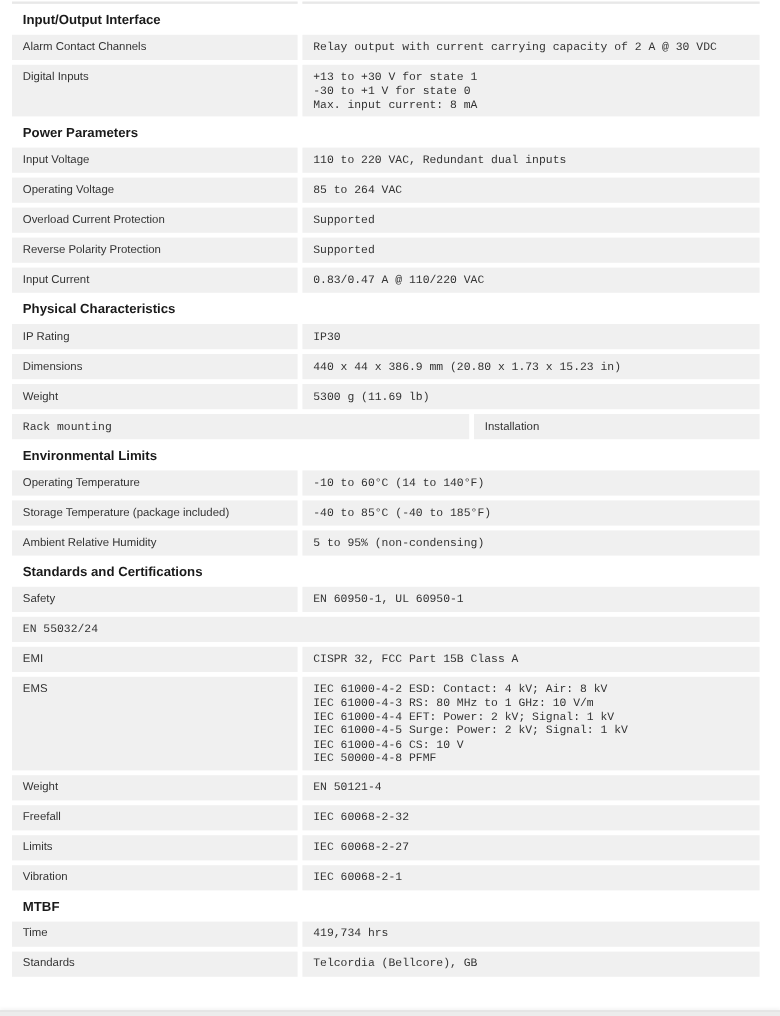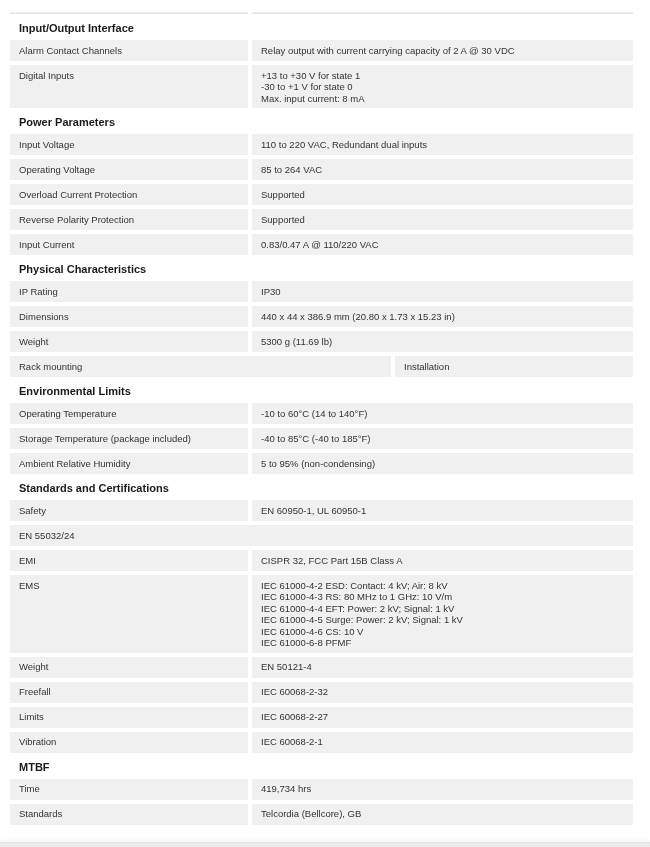--- a/index.html
+++ b/index.html
@@ -9,21 +9,21 @@
   }
   body {
     width: 650px;
     height: 847px;
     overflow: hidden;
     position: relative;
     font-family: "Liberation Sans", "DejaVu Sans", sans-serif;
     color: var(--text-color, #333333);
   }
   .page {
-    padding: 12px 17px 0 10px;
+    padding: 1px 17px 0 10px;
     border-radius: 15px;
   }
   
   .top-sliver {
     display: flex;
     gap: 4px;
     height: 2px;
     margin-bottom: 3px;
   }
   .top-sliver .sl-left {
@@ -61,20 +61,21 @@
     flex-direction: column;
     justify-content: flex-start;
   }
   .label-cell {
     flex: 0 0 238px;
     min-width: 0;
   }
   .value-cell {
     flex: 1;
     min-width: 0;
+    font-family: Liberation Mono, monospace;
   }
   .value-line { white-space: nowrap; }
   
   .footer-bar {
     position: absolute;
     left: 0;
     right: 0;
     top: 842px;
     height: 5px;
     background: var(--footer-bar-bg, #ececec);
@@ -269,21 +270,21 @@
   <div class="spec-row">
     <div class="cell label-cell">
               <div class="value-line">EMS</div>
             </div>
     <div class="cell value-cell">
               <div class="value-line">IEC 61000-4-2 ESD: Contact: 4 kV; Air: 8 kV</div>
               <div class="value-line">IEC 61000-4-3 RS: 80 MHz to 1 GHz: 10 V/m</div>
               <div class="value-line">IEC 61000-4-4 EFT: Power: 2 kV; Signal: 1 kV</div>
               <div class="value-line">IEC 61000-4-5 Surge: Power: 2 kV; Signal: 1 kV</div>
               <div class="value-line">IEC 61000-4-6 CS: 10 V</div>
-              <div class="value-line">IEC 61000-6-8 PFMF</div>
+              <div class="value-line">IEC 50000-4-8 PFMF</div>
             </div>
   </div>
 
   <div class="spec-row">
     <div class="cell label-cell">
               <div class="value-line">Weight</div>
             </div>
     <div class="cell value-cell">
               <div class="value-line">EN 50121-4</div>
             </div>

